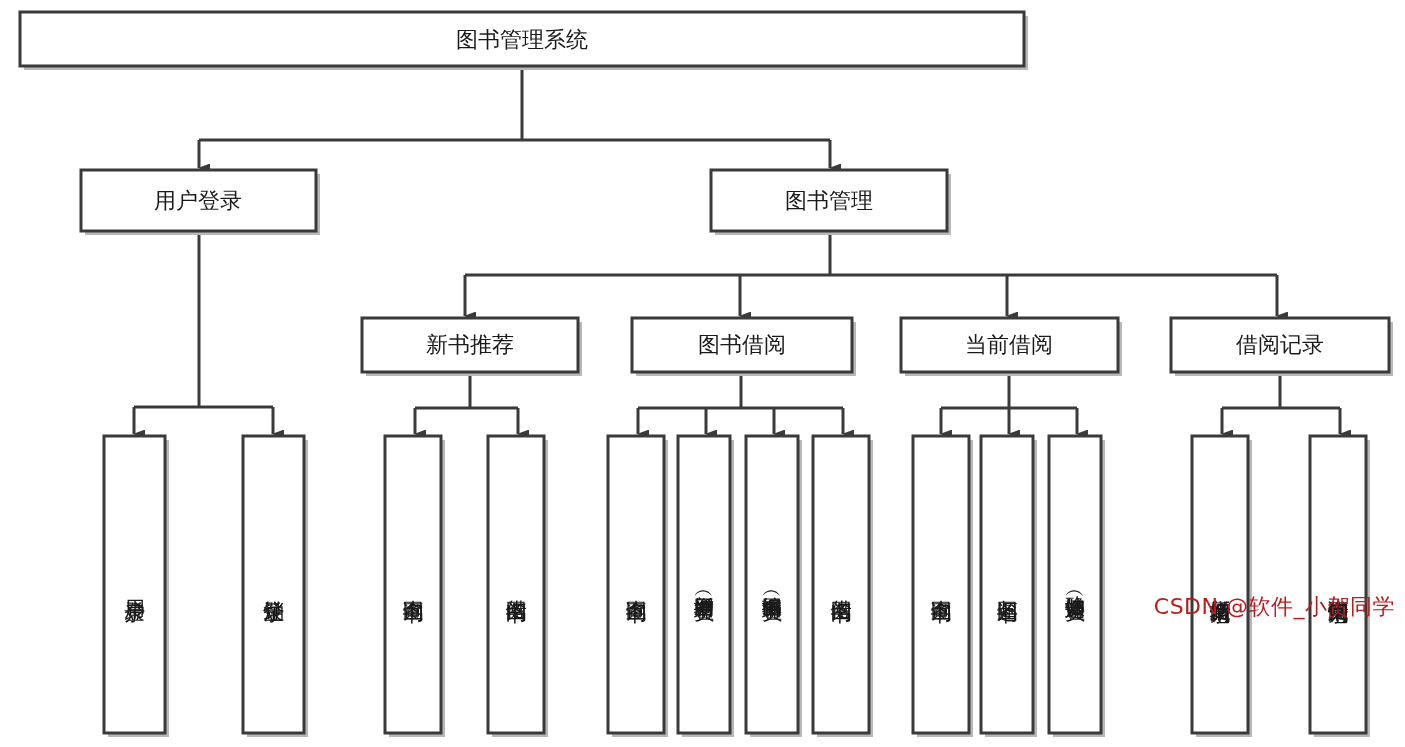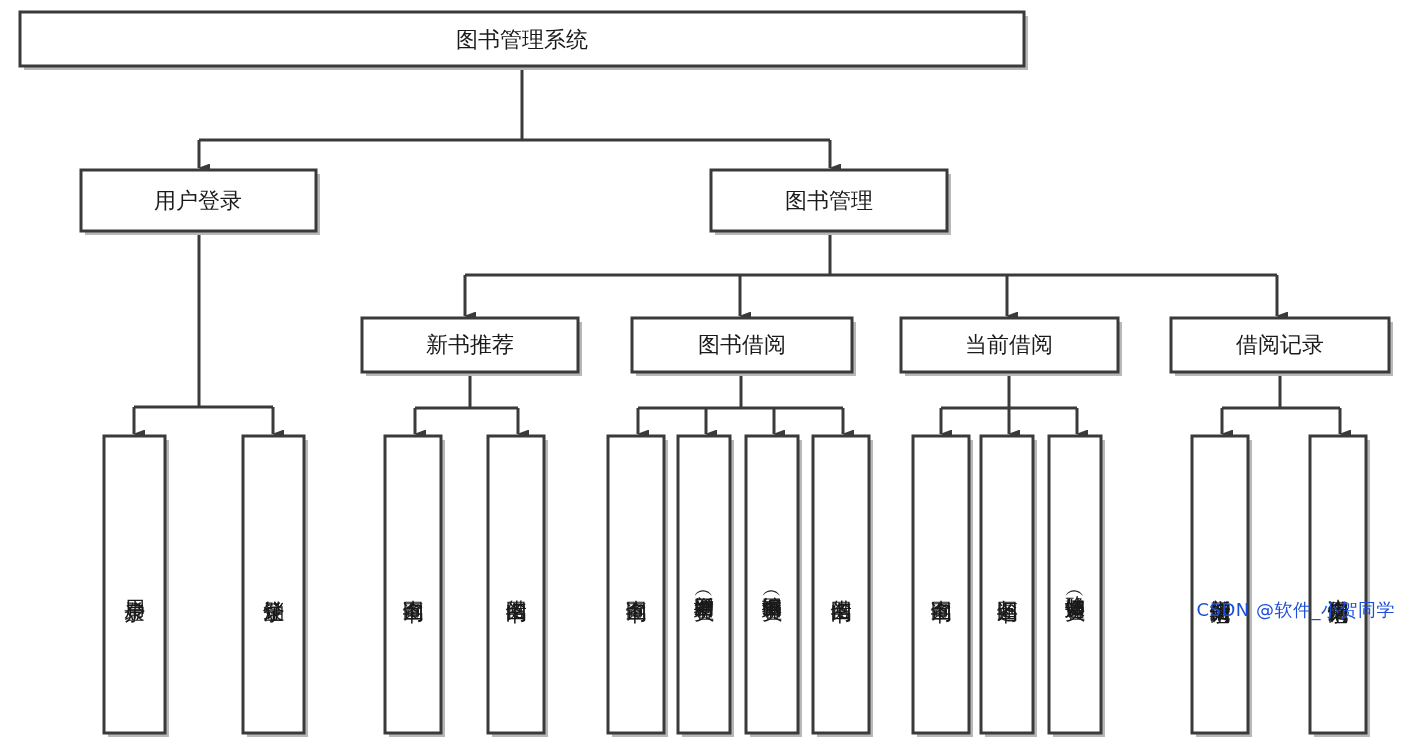--- a/index.html
+++ b/index.html
@@ -63,22 +63,22 @@
     justify-content: center;
     white-space: nowrap;
     letter-spacing: 1px;
     pointer-events: none;
   }
   .watermark {
     position: absolute;
     right: 10px;
     bottom: 6px;
     font-family: "DejaVu Sans", "Liberation Sans", sans-serif;
-    font-size: 18px;
-    color: #1d4ed8;
+    font-size: 22px;
+    color: #b91c1c;
     white-space: nowrap;
     letter-spacing: 0.5px;
   }
 </style>
 </head>
 <body>
 
 <div id="diagram-root">
 
   <svg id="flow" viewBox="0 0 1405 747">

